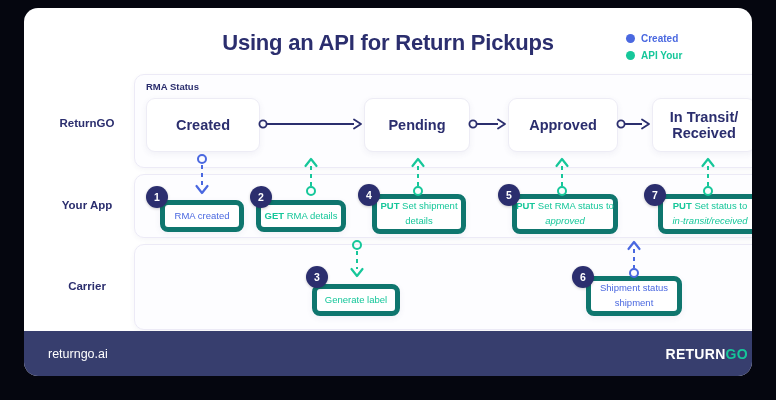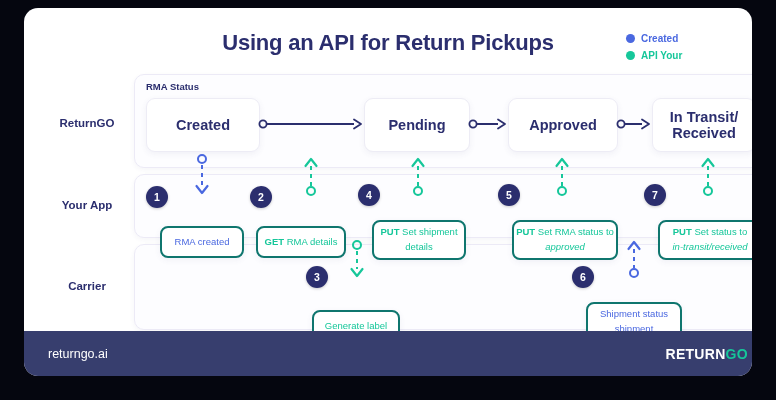--- a/index.html
+++ b/index.html
@@ -76,26 +76,25 @@
     position:absolute;top:90px;height:52px;
     background:#ffffff;border:1px solid #edecf5;border-radius:9px;
     box-shadow:0 2px 6px rgba(70,70,130,.07);
     display:flex;align-items:center;justify-content:center;text-align:center;
     font-size:14.5px;font-weight:bold;color:#2b2e6e;line-height:1.12;
   }
   
   .flow-arrow{position:absolute;top:108px;height:16px;}
   
   .step-card{
-    position:absolute;background:#ffffff;border:2px solid #0f766e;
+    position:absolute;background:#ffffff;border:5px solid #0f766e;
     border-radius:8px;box-shadow:0 2px 6px rgba(70,70,130,.07);
     display:flex;flex-direction:column;align-items:center;justify-content:center;
     text-align:center;font-size:9.5px;line-height:1.55;padding:0 6px;
     box-sizing:border-box;
-    margin-top:26px;
   }
   .step-card .ln{white-space:nowrap;}
   .verb{font-weight:bold;}
   .ital{font-style:italic;}
   .teal{color:#16c79a;}
   .blue{color:#4a68e0;}
   .badge{
     position:absolute;width:22px;height:22px;border-radius:50%;
     background:#2b2e6e;color:#ffffff;font-size:10.5px;font-weight:bold;
     display:flex;align-items:center;justify-content:center;z-index:6;

